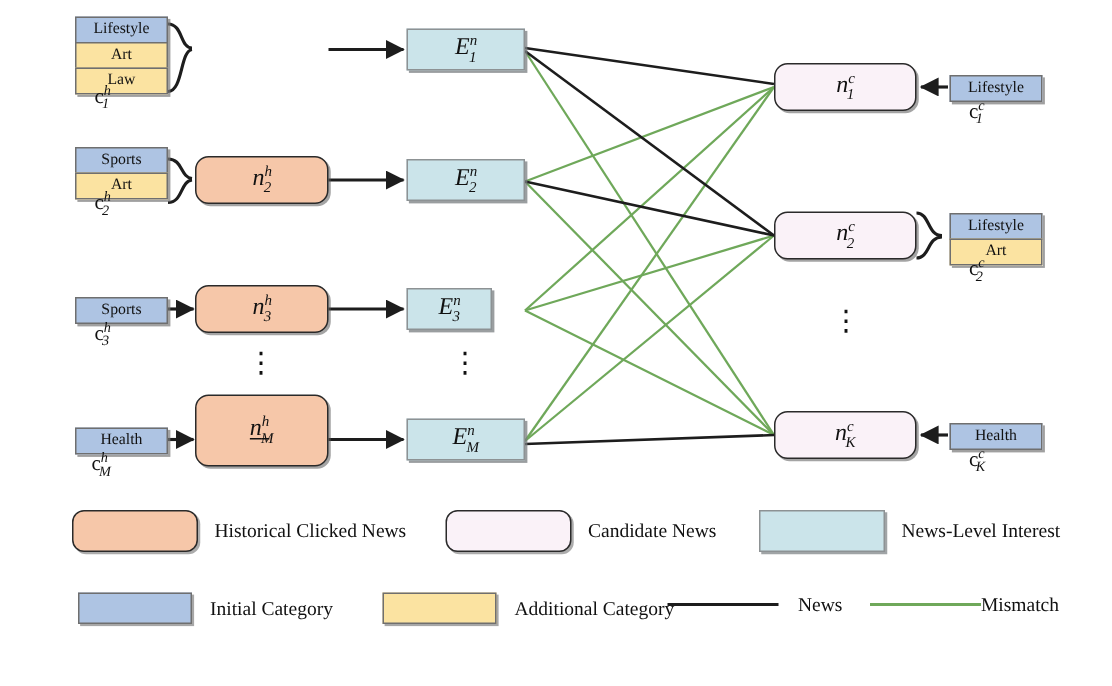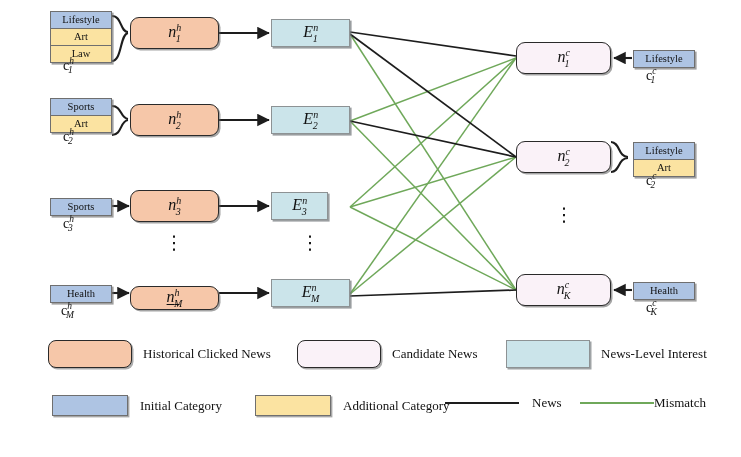--- a/index.html
+++ b/index.html
@@ -152,30 +152,27 @@
     <span class="base">c</span><sup>h</sup><sub>3</sub>
   </div>
 
   <div class="abs catstack" style="left:50px;top:285px;width:62px;">
     <div class="cat init">Health</div>
   </div>
   <div class="abs mlab" style="left:61px;top:301px;">
     <span class="base">c</span><sup>h</sup><sub>M</sub>
   </div>
 
-  <div class="abs node hist" style="left:130px;top:17px;width:89px;height:32px;">
-    <span class="nlab">n<sup>h</sup><sub>1</sub></span>
-  </div>
   <div class="abs node hist" style="left:130px;top:104px;width:89px;height:32px;">
     <span class="nlab">n<sup>h</sup><sub>2</sub></span>
   </div>
   <div class="abs node hist" style="left:130px;top:190px;width:89px;height:32px;">
     <span class="nlab">n<sup>h</sup><sub>3</sub></span>
   </div>
-  <div class="abs node hist" style="left:130px;top:286px;width:89px;height:24px;text-decoration:underline;">
+  <div class="abs node hist" style="left:130px;top:263px;width:89px;height:48px;text-decoration:underline;">
     <span class="nlab">n<sup>h</sup><sub>M</sub></span>
   </div>
 
   <div class="abs vdots" style="left:160px;top:238px;width:28px;">
     <div>⋮</div>
   </div>
 
   <div class="abs interest" style="left:271px;top:19px;width:79px;height:28px;">
     <span class="nlab">E<sup>n</sup><sub>1</sub></span>
   </div>

